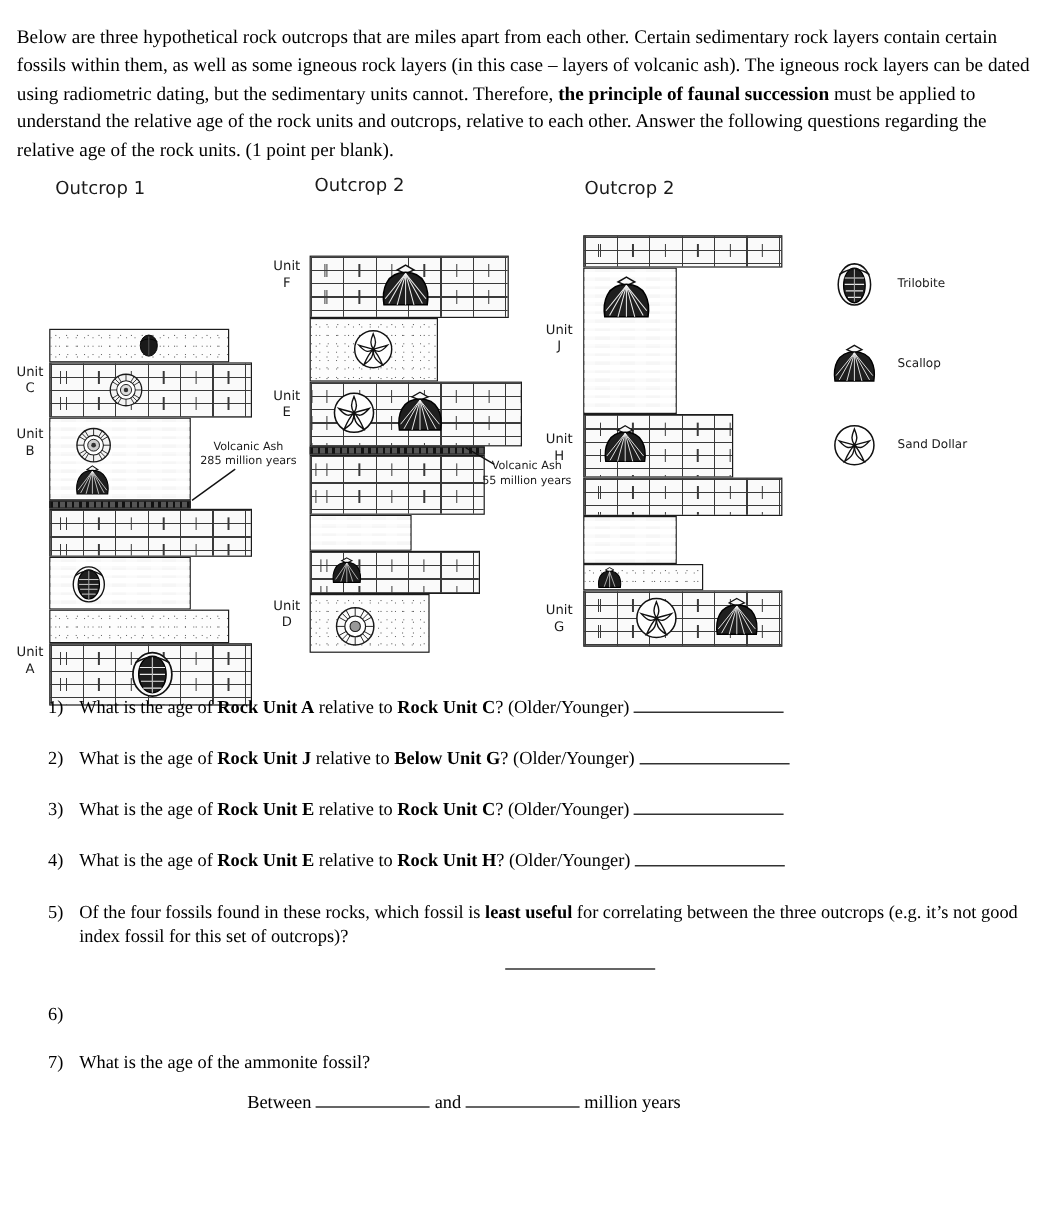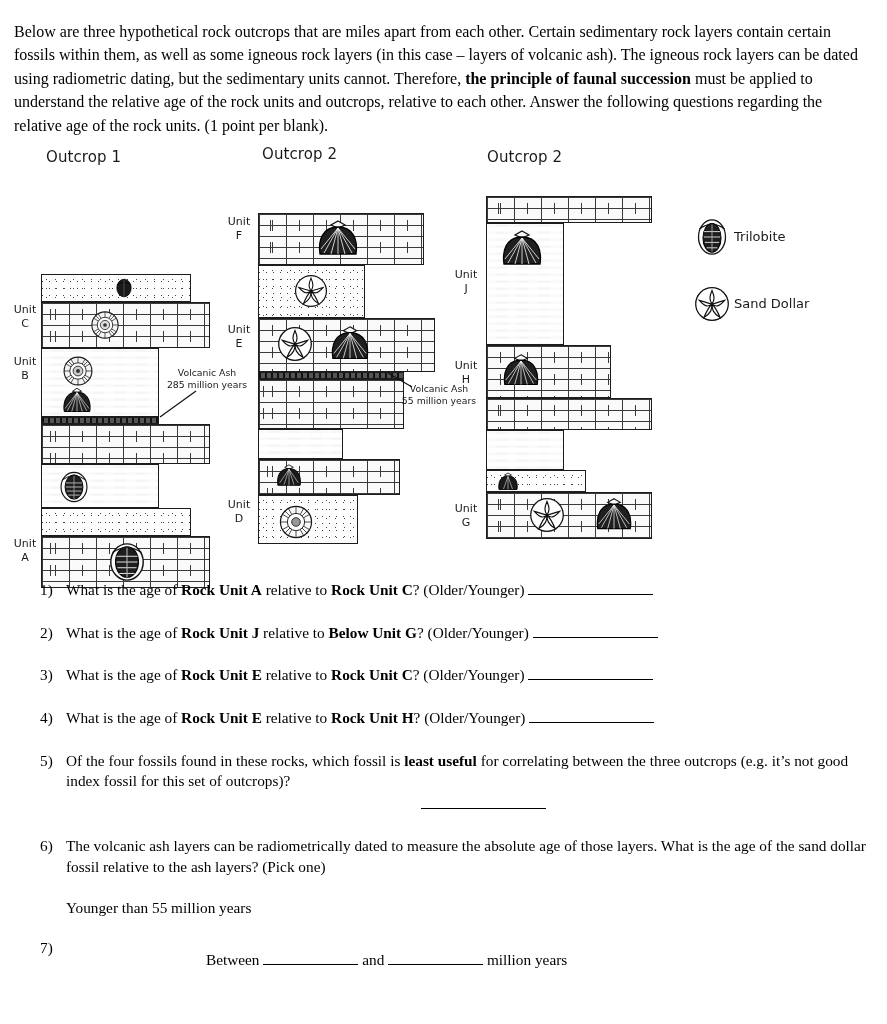--- a/index.html
+++ b/index.html
@@ -146,22 +146,23 @@
     height: 67px;
   }
   .legend-icon {
     width: 44px;
     flex: 0 0 44px;
     display: flex;
     align-items: center;
     justify-content: center;
   }
   .legend-text {
-    font-size: 13px;
+    font-size: 10px;
     color: #1a1a1a;
+    margin-left: 14px;
     white-space: nowrap;
   }
 
   
   #questions {
     position: absolute;
     left: 40px;
     top: 580px;
     width: 830px;
     font-size: 15.3px;
@@ -548,20 +549,38 @@
             <line x1="12" y1="28" x2="28" y2="28"></line>
               <line x1="14" y1="34" x2="26" y2="34"></line>
           </g>
           <line x1="20" y1="8" x2="20" y2="38" stroke="#aaa" stroke-width="1"></line>
         </svg>
       </div>
       <div class="legend-text">Trilobite</div>
     </div>
 
 
+    <div class="legend-row">
+      <div class="legend-icon">
+        <svg width="38" height="36" viewBox="0 0 42 40">
+          <path d="M21 2 L28 6 L21 9 L14 6 Z" fill="#f8f8f8" stroke="#111" stroke-width="1.2"></path>
+          <path d="M21 8 C5 8 1 22 3 35 L39 35 C41 22 37 8 21 8 Z" fill="#1f1f1f" stroke="#000" stroke-width="1.3"></path>
+          <g stroke="#ededed" stroke-width=".85">
+            <line x1="21" y1="9" x2="21" y2="35"></line>
+              <line x1="21" y1="9" x2="14" y2="35"></line>
+            <line x1="21" y1="9" x2="28" y2="35"></line>
+              <line x1="21" y1="9" x2="7" y2="34"></line>
+            <line x1="21" y1="9" x2="35" y2="34"></line>
+              <line x1="21" y1="9" x2="4" y2="30"></line>
+            <line x1="21" y1="9" x2="38" y2="30"></line>
+          </g>
+        </svg>
+      </div>
+      <div class="legend-text">Scallop</div>
+    </div>
 
     <div class="legend-row">
       <div class="legend-icon">
         <svg width="38" height="38" viewBox="0 0 42 42">
           <circle cx="21" cy="21" r="18" fill="#fff" stroke="#111" stroke-width="1.4"></circle>
           <g fill="none" stroke="#111" stroke-width="1.3">
             <path d="M21 6 C24 13 24 16 21 21 C18 16 18 13 21 6 Z"></path>
             <path d="M35 17 C28 19 25 20 21 21 C25 24 28 25 35 17 Z"></path>
             <path d="M30 36 C27 29 25 25 21 21 C21 27 22 31 30 36 Z"></path>
             <path d="M12 36 C15 29 17 25 21 21 C21 27 20 31 12 36 Z"></path>
@@ -599,27 +618,26 @@
 
   <div class="q">
     <div class="q-num">5)</div>
     <div class="q-body"><span>Of the four fossils found in these rocks, which fossil is </span><b>least useful</b><span> for correlating between the three outcrops (e.g. it’s not good index fossil for this set of outcrops)?</span>
       <div class="q5-blank-line"><span class="blank blank-long"></span></div>
     </div>
   </div>
 
   <div class="q" style="margin-bottom:16px;">
     <div class="q-num">6)</div>
-    <div class="q-body"><span>The volcanic ash layers can be radiometrically dated to measure the absolute age of those layers. What is the age of the sand dollar fossil relative to the ash layers? (Pick one)</span>
+    <div class="q-body">
       <div class="q6-options">
-        <div>Younger than 55 million years</div>
       </div>
     </div>
   </div>
 
   <div class="q">
     <div class="q-num">7)</div>
-    <div class="q-body">
+    <div class="q-body"><span>What is the age of the ammonite fossil?</span>
       <div class="q7-answer"><span>Between</span> <span class="blank blank-short"></span> <span>and</span> <span class="blank blank-short"></span> <span>million years</span></div>
     </div>
   </div>
 
 </div>
 
 </body></html>

